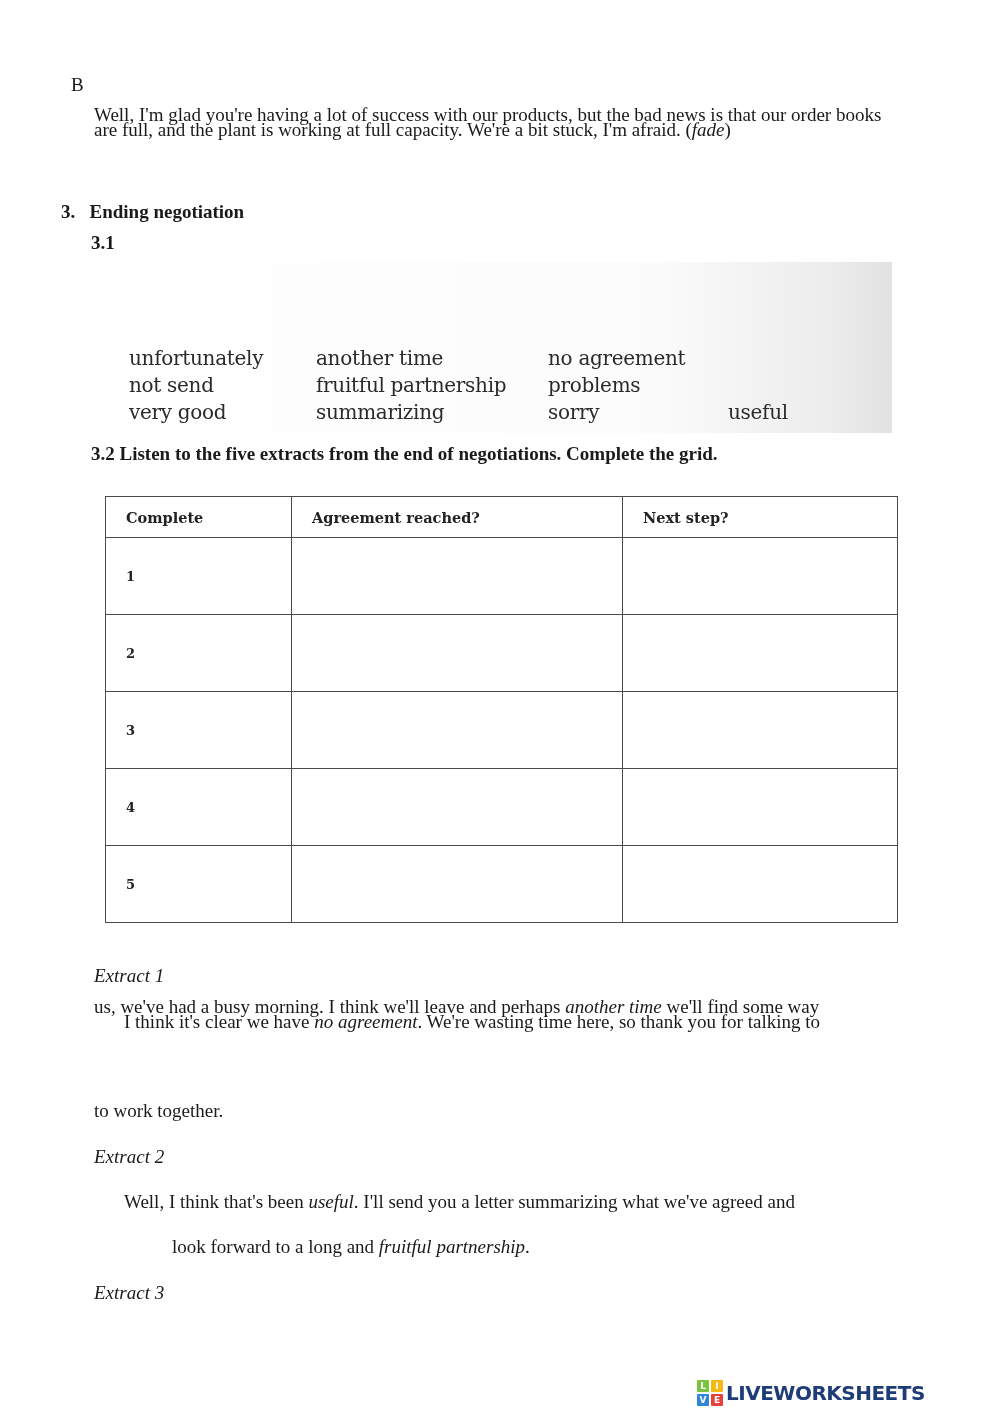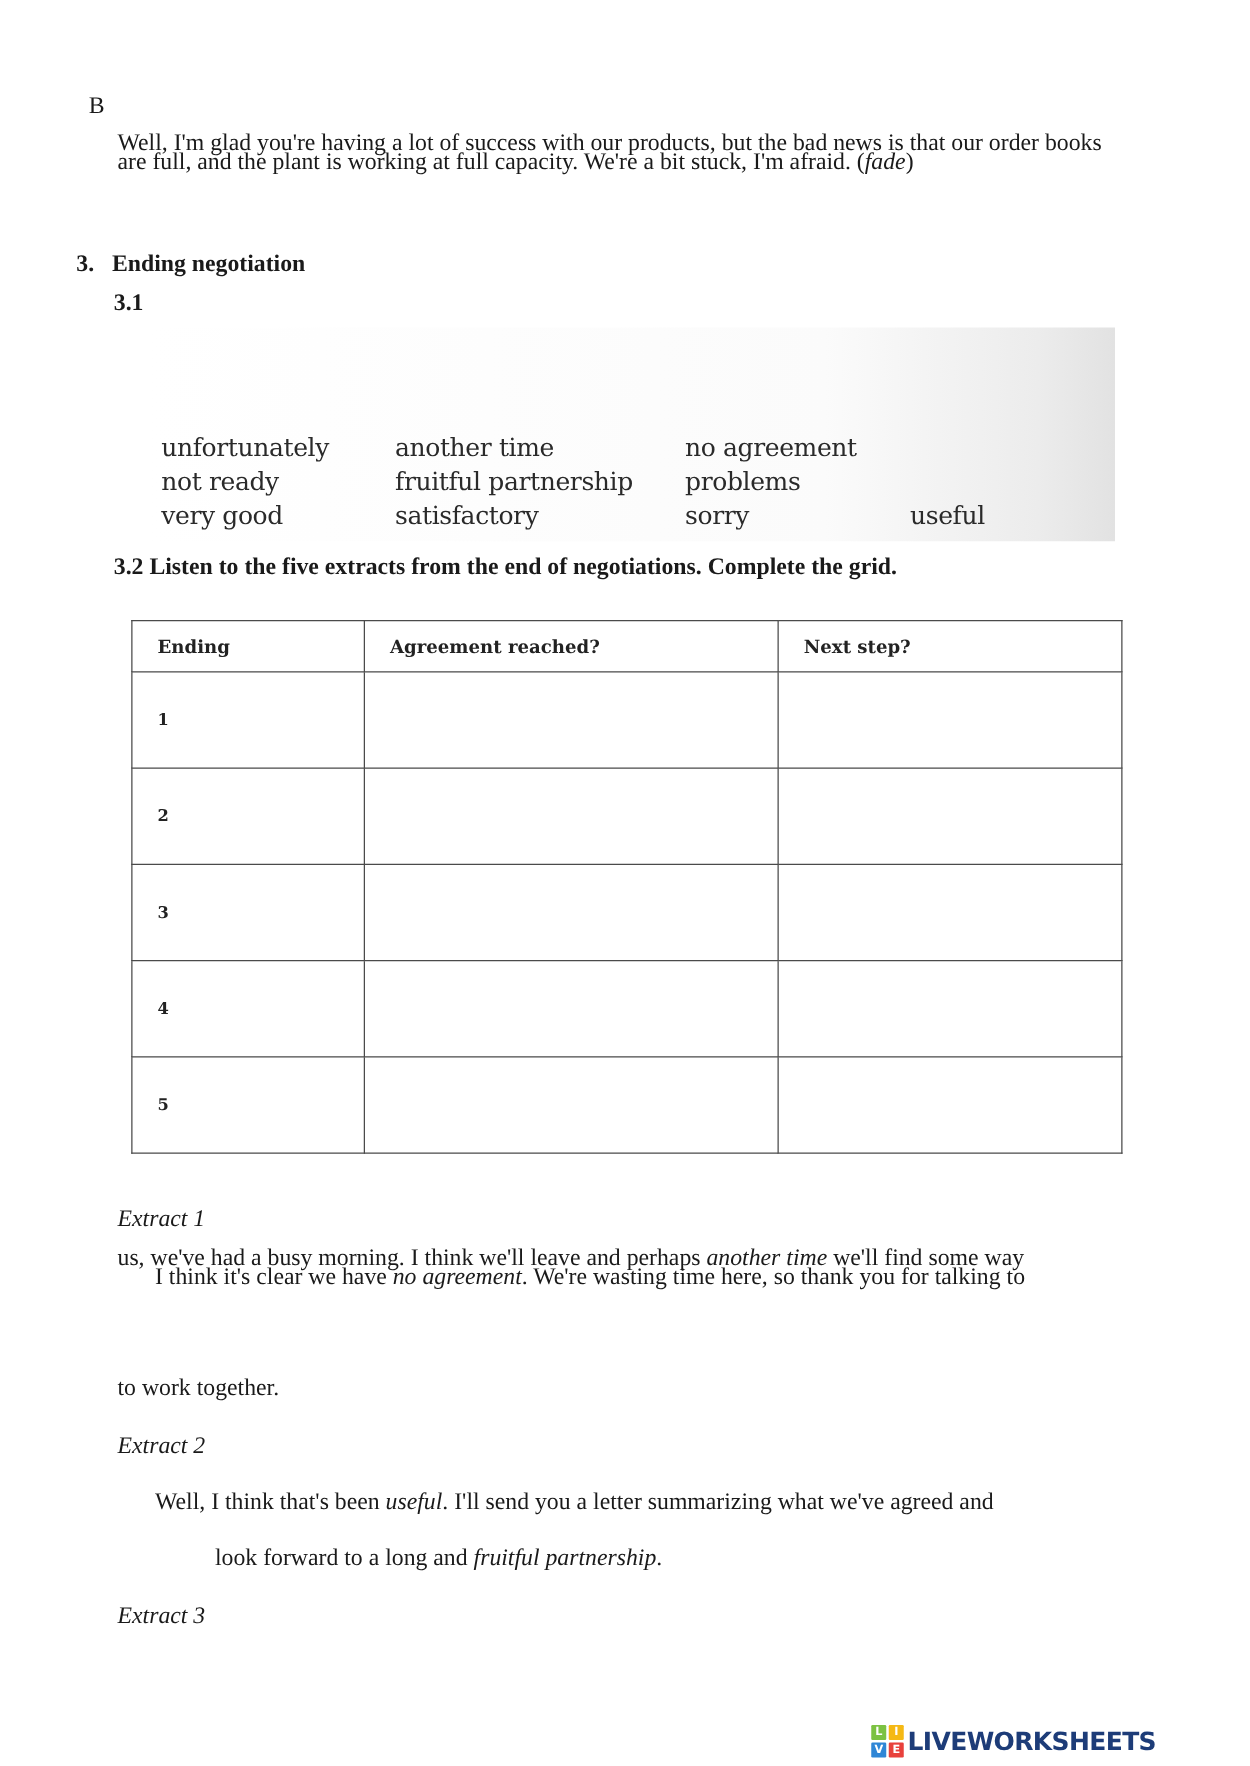--- a/index.html
+++ b/index.html
@@ -62,35 +62,35 @@
   <span>are full, and the plant is working at full capacity. We're a bit stuck, I'm afraid. (</span><i>fade</i><span>)</span>
 </div>
 
 <div class="abs body-text bold" style="left:61px; top:201px; white-space:pre;">3.   Ending negotiation</div>
 <div class="abs body-text bold" style="left:91px; top:232px;">3.1</div>
 
 <div class="scan-box">
   <span class="word" style="left:9px; top:84px;">unfortunately</span>
   <span class="word" style="left:196px; top:84px;">another time</span>
   <span class="word" style="left:428px; top:84px;">no agreement</span>
-  <span class="word" style="left:9px; top:111px;">not ready</span>
+  <span class="word" style="left:9px; top:111px;">not send</span>
   <span class="word" style="left:196px; top:111px;">fruitful partnership</span>
   <span class="word" style="left:428px; top:111px;">problems</span>
   <span class="word" style="left:9px; top:138px;">very good</span>
-  <span class="word" style="left:196px; top:138px;">satisfactory</span>
+  <span class="word" style="left:196px; top:138px;">summarizing</span>
   <span class="word" style="left:428px; top:138px;">sorry</span>
   <span class="word" style="left:608px; top:138px;">useful</span>
 </div>
 
 <div class="abs body-text bold" style="left:91px; top:443px; white-space:nowrap;">3.2 Listen to the five extracts from the end of negotiations. Complete the grid.</div>
 
 <table class="grid">
   <thead>
     <tr>
-      <th style="width:165px;">Ending</th>
+      <th style="width:165px;">Complete</th>
       <th style="width:310px;">Agreement reached?</th>
       <th>Next step?</th>
     </tr>
   </thead>
   <tbody>
     <tr>
       <td class="num">1</td>
       <td></td>
       <td></td>
     </tr>

